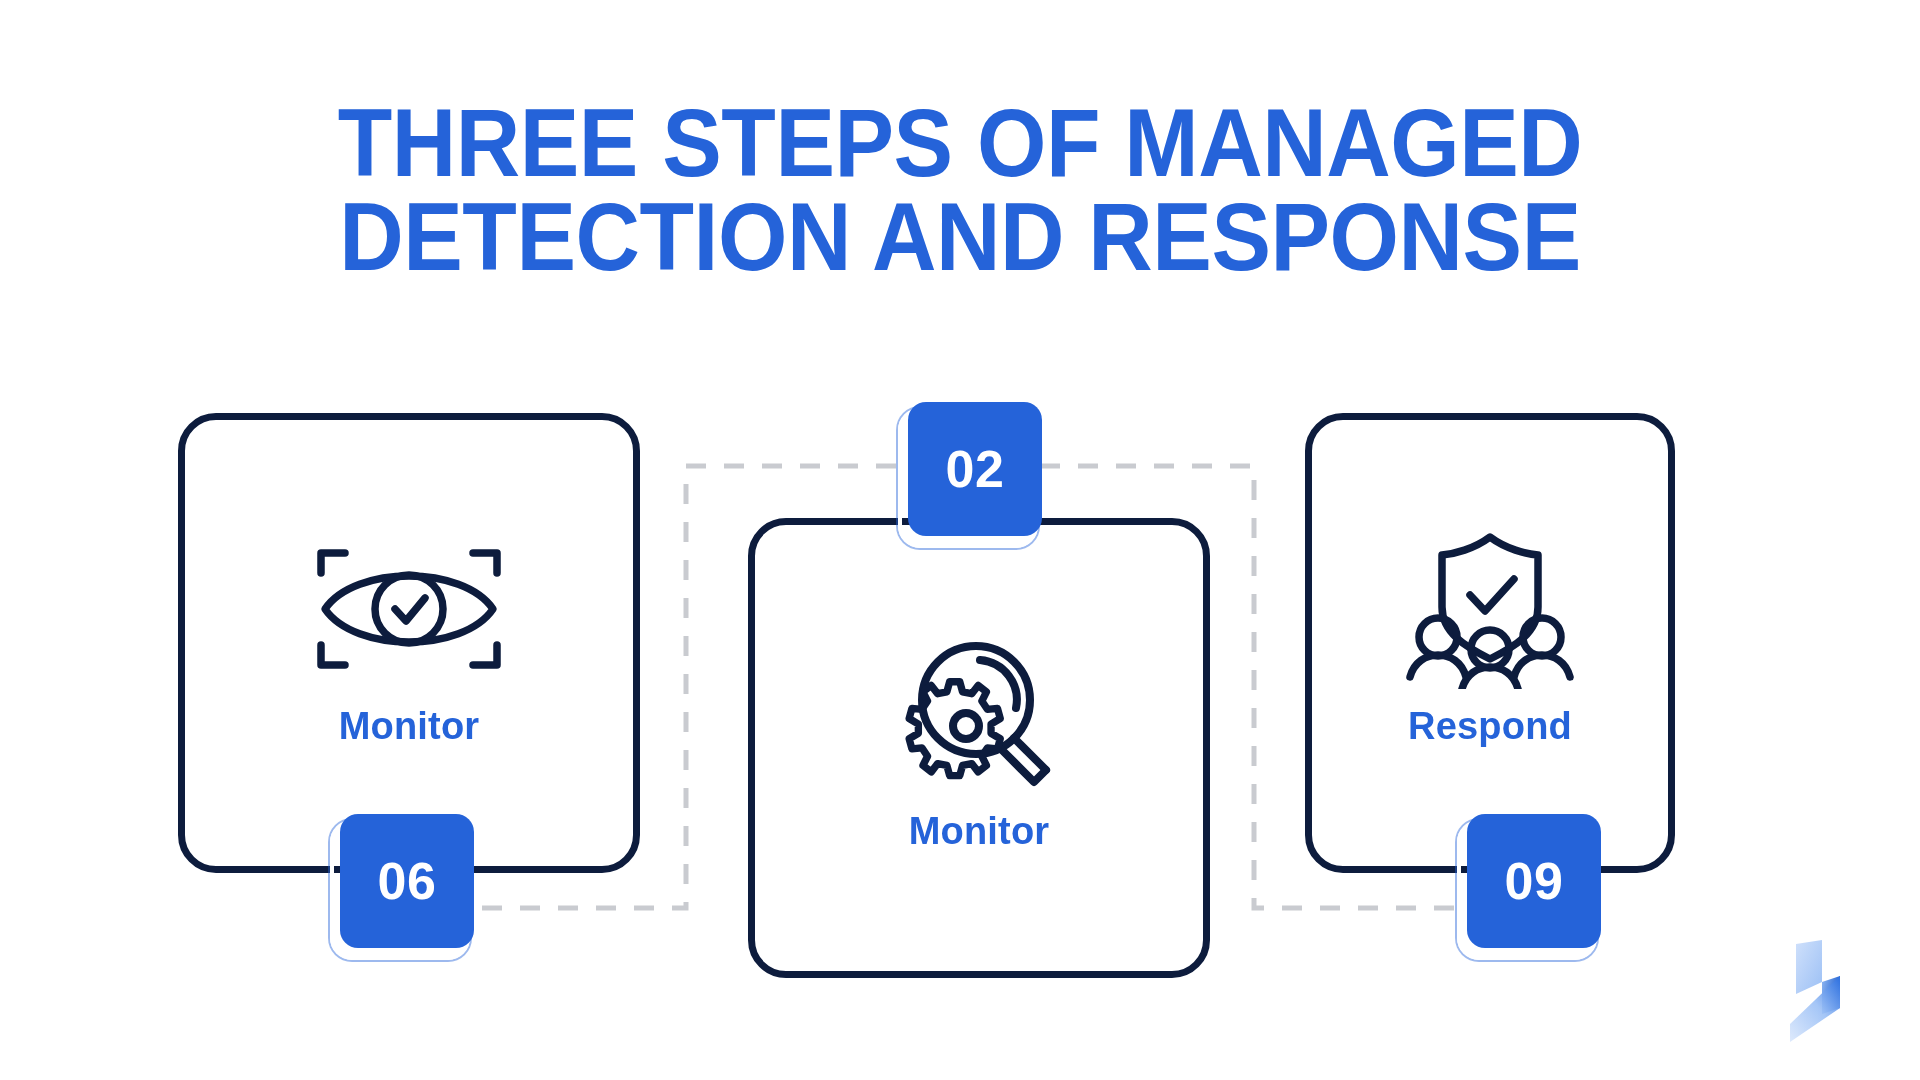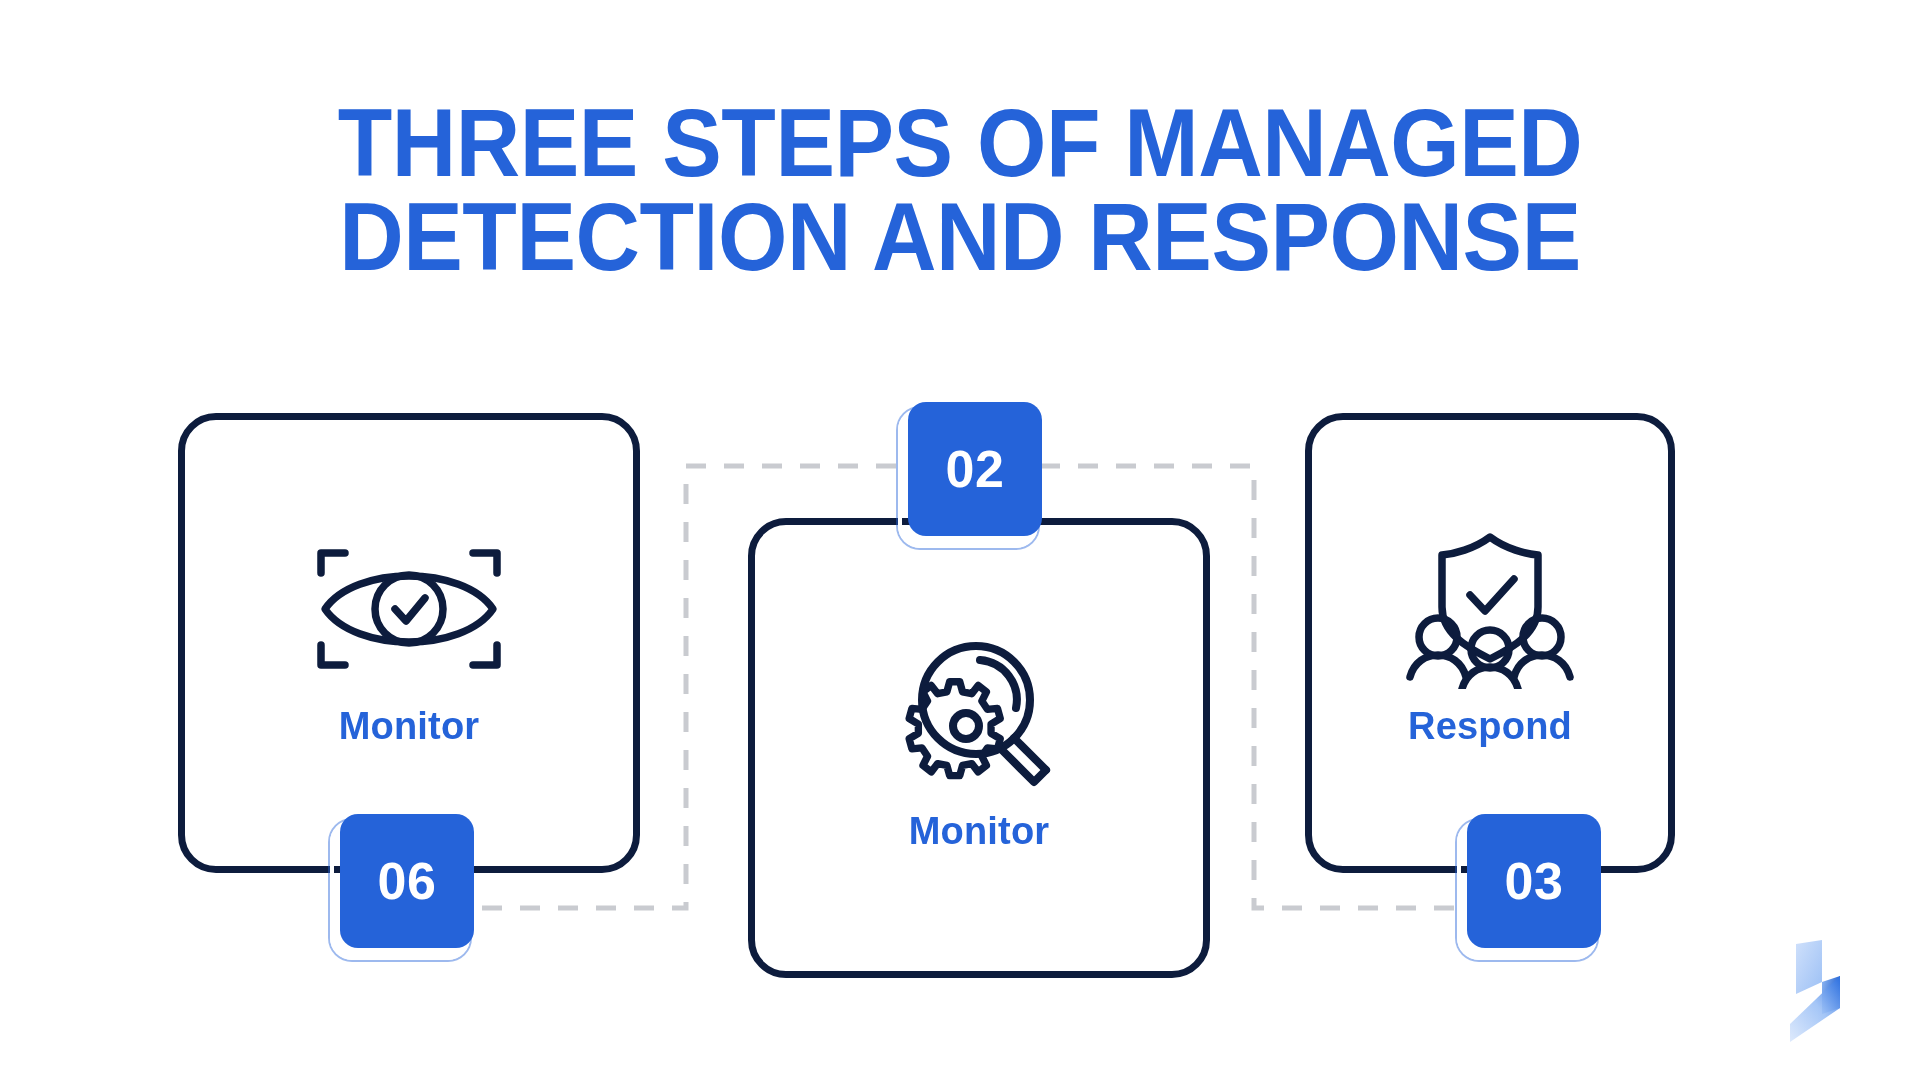--- a/index.html
+++ b/index.html
@@ -181,21 +181,21 @@
     <div class="chip">06</div>
   </div>
 
   <div class="badge" id="badge-2">
     <div class="frame"></div>
     <div class="chip">02</div>
   </div>
 
   <div class="badge" id="badge-3">
     <div class="frame"></div>
-    <div class="chip">03</div>
+    <div class="chip">09</div>
   </div>
 
   <svg class="logo" viewBox="0 0 88 106" width="88" height="106" aria-hidden="true">
     <defs>
       <linearGradient id="g-top" x1="0" y1="0" x2="1" y2="1">
         <stop offset="0%" stop-color="#cfe0fb"></stop>
         <stop offset="100%" stop-color="#9cc0f5"></stop>
       </linearGradient>
       <linearGradient id="g-mid" x1="0" y1="0" x2="1" y2="0.4">
         <stop offset="0%" stop-color="#8fb7f2"></stop>

